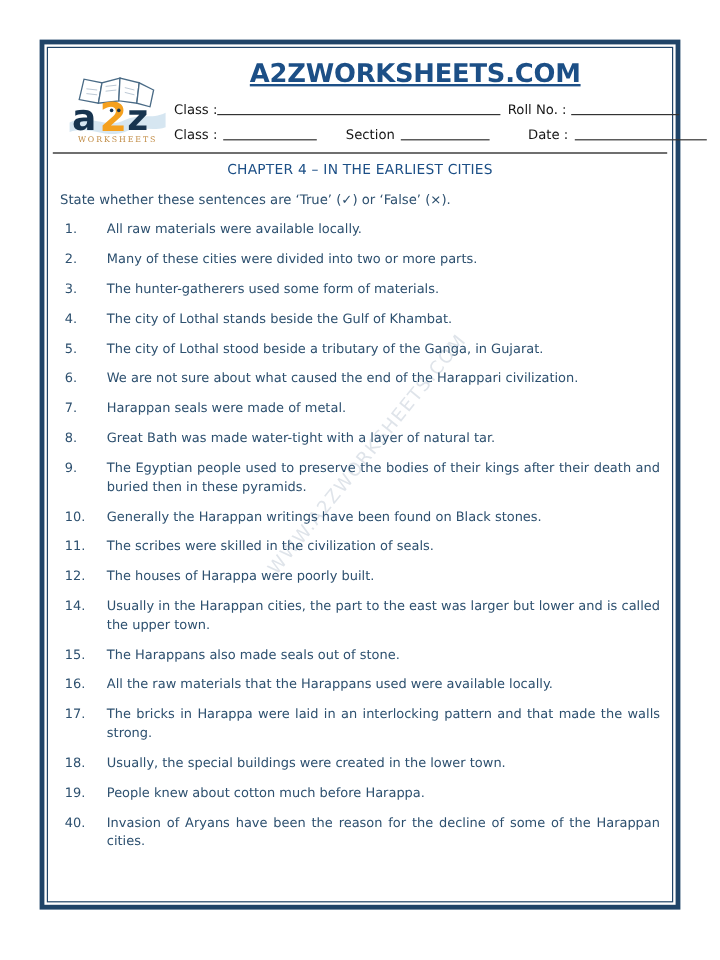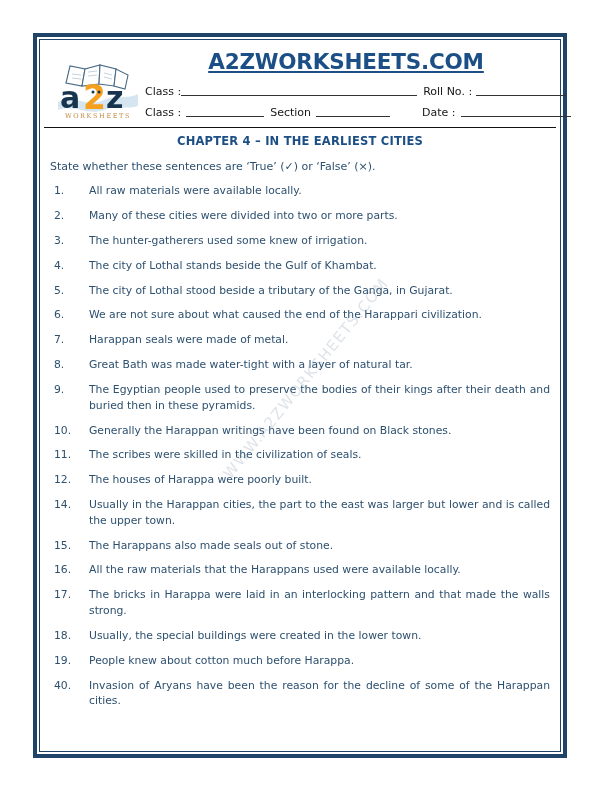--- a/index.html
+++ b/index.html
@@ -99,21 +99,21 @@
   }
 
   
   #chapter-title {
     position: absolute;
     left: 44px;
     top: 134px;
     width: 512px;
     text-align: center;
     font-size: 11.5px;
-    font-weight: bold;
+    font-weight: normal;
     color: #1c4f86;
     letter-spacing: 0.2px;
   }
 
   
   #instruction {
     position: absolute;
     left: 50px;
     top: 160px;
     width: 500px;
@@ -218,21 +218,21 @@
       </svg>
     </div>
 
     <div id="site-title">A2ZWORKSHEETS.COM</div>
 
     <div id="row-name" class="field-row">
       <span class="fld-label">Class :</span><span class="fld-line" style="width:236px"></span><span class="fld-label" style="margin-left:6px">Roll No. :</span><span class="fld-line" style="width:90px;margin-left:4px"></span>
     </div>
 
     <div id="row-class" class="field-row">
-      <span class="fld-label">Class :</span><span class="fld-line" style="width:78px;margin-left:5px"></span><span class="fld-label" style="margin-left:6px">Section</span><span class="fld-line" style="width:74px;margin-left:5px"></span><span class="fld-label" style="margin-left:32px">Date :</span><span class="fld-line" style="width:110px;margin-left:5px"></span>
+      <span class="fld-label">Class :</span><span class="fld-line" style="width:78px;margin-left:5px"></span><span class="fld-label" style="margin-left:24px">Section</span><span class="fld-line" style="width:74px;margin-left:5px"></span><span class="fld-label" style="margin-left:32px">Date :</span><span class="fld-line" style="width:110px;margin-left:5px"></span>
     </div>
   </div>
 
   <div id="hdr-rule"></div>
 
   <div id="chapter-title">CHAPTER 4 –  IN THE EARLIEST CITIES</div>
   <div id="instruction">State whether these sentences are ‘True’ (✓) or ‘False’ (×).</div>
 
   <div id="watermark">
     <span>WWW.A2ZWORKSHEETS.COM</span>
@@ -242,21 +242,21 @@
       <div class="q-item">
         <span class="q-num">1.</span>
         <span class="q-text">All raw materials were available locally.</span>
       </div>
       <div class="q-item">
         <span class="q-num">2.</span>
         <span class="q-text">Many of these cities were divided into two or more parts.</span>
       </div>
       <div class="q-item">
         <span class="q-num">3.</span>
-        <span class="q-text">The hunter-gatherers used some knew of irrigation.</span>
+        <span class="q-text">The hunter-gatherers used some form of materials.</span>
       </div>
       <div class="q-item">
         <span class="q-num">4.</span>
         <span class="q-text">The city of Lothal stands beside the Gulf of Khambat.</span>
       </div>
       <div class="q-item">
         <span class="q-num">5.</span>
         <span class="q-text">The city of Lothal stood beside a tributary of the Ganga, in Gujarat.</span>
       </div>
       <div class="q-item">

